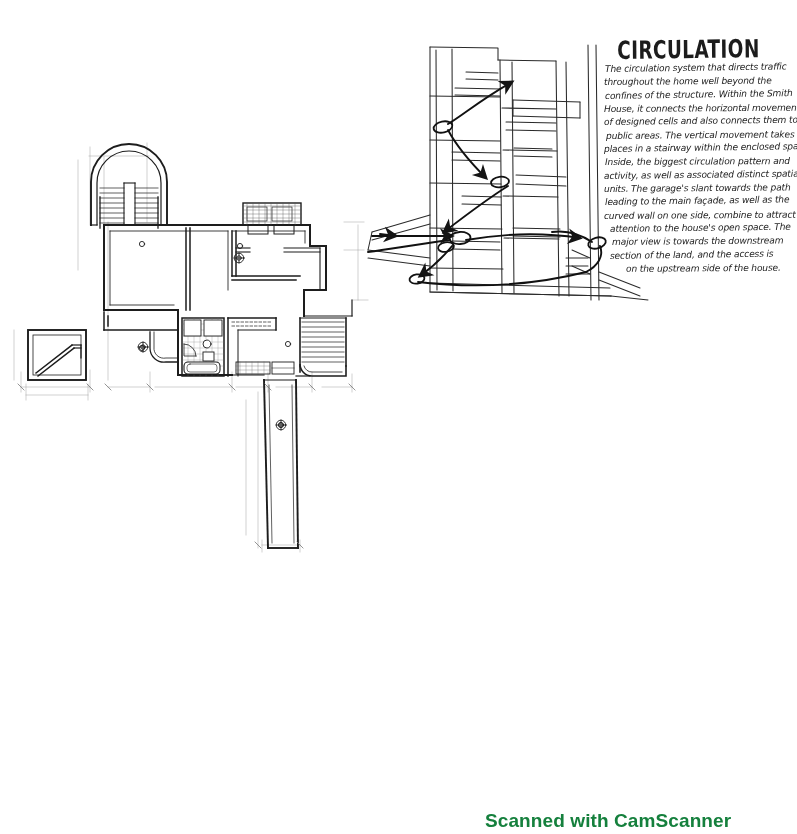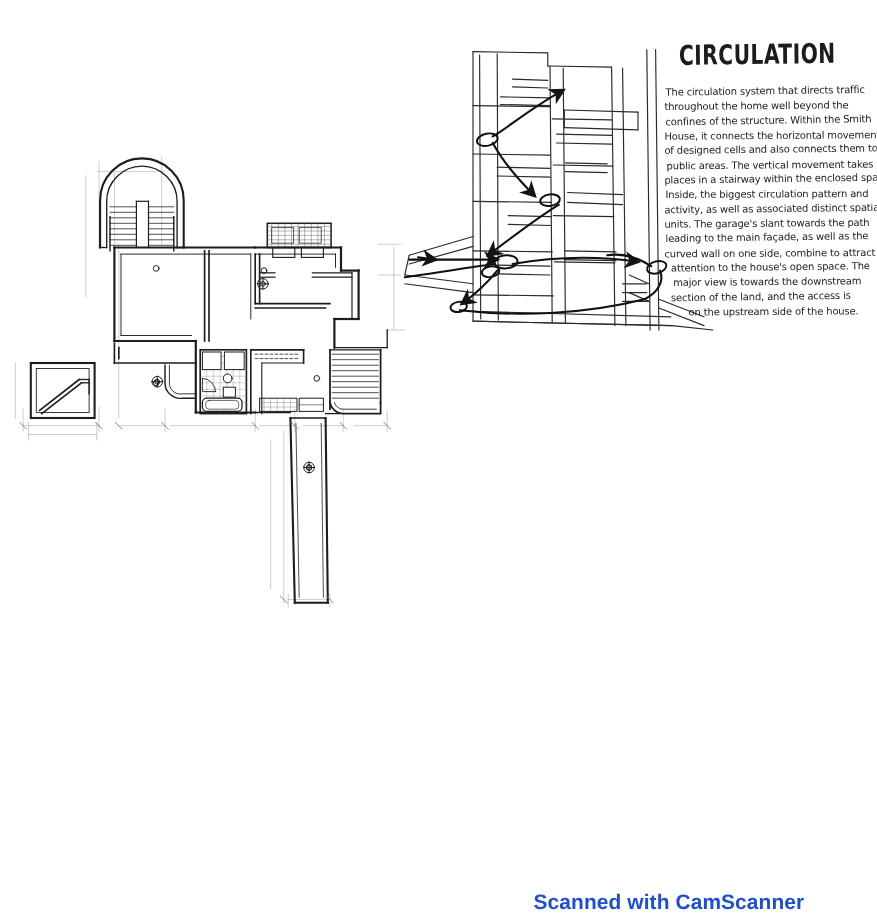--- a/index.html
+++ b/index.html
@@ -45,22 +45,23 @@
     color: #1c1c1c;
     transform: scaleX(0.82) rotate(-0.6deg);
     transform-origin: left top;
     white-space: nowrap;
   }
 
   
   #circulation-body {
     position: absolute;
     left: 604px;
-    top: 79px;
+    top: 63px;
     width: 192px;
+    font-style: italic;
   }
   #circulation-body .hw-line {
     font-family: "DejaVu Sans", sans-serif;
     font-size: 9.1px;
     line-height: 13.35px;
     color: #232323;
     white-space: nowrap;
     transform-origin: left center;
     letter-spacing: -0.15px;
   }
@@ -83,21 +84,21 @@
   .hw-line:nth-child(16) { transform: rotate(-0.4deg) translateX(22px); }
 
   
   #camscanner-watermark {
     position: absolute;
     left: 485px;
     top: 810px;
     font-family: "Liberation Sans", sans-serif;
     font-size: 19px;
     font-weight: 600;
-    color: #1d4ed8;
+    color: #15803d;
     letter-spacing: 0.1px;
     white-space: nowrap;
   }
 </style>
 </head>
 <body>
 
 <div id="sheet">
 
   <div class="layer">

